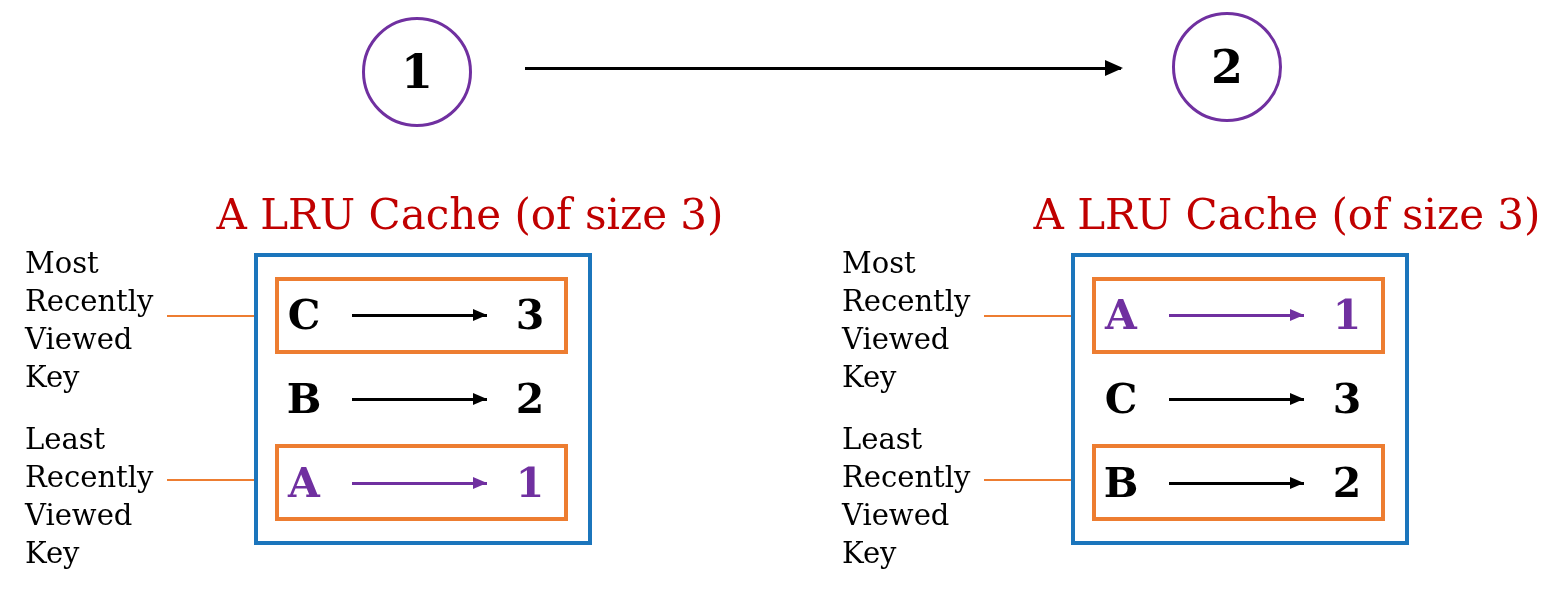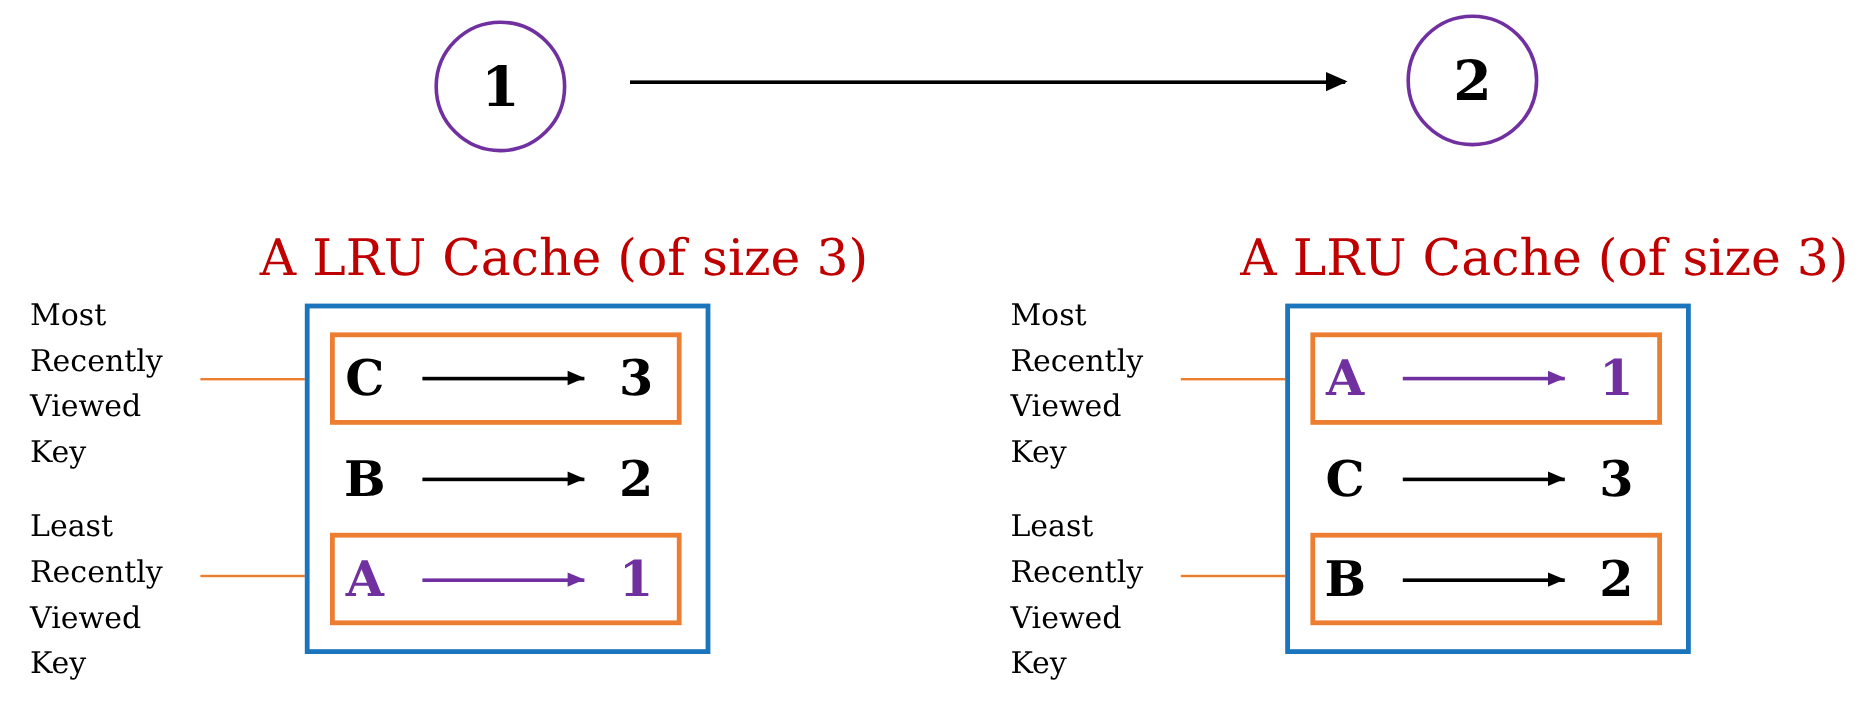--- a/index.html
+++ b/index.html
@@ -59,21 +59,21 @@
   .rval{left:509px;}
   .marrow{position:absolute;left:352px;top:-1px;width:135px;height:2.5px;background:currentColor;}
   .marrow::after{
     content:"";position:absolute;right:0;top:50%;transform:translateY(-50%);
     border-left:14px solid currentColor;
     border-top:6.5px solid transparent;border-bottom:6.5px solid transparent;
   }
 
   
   .lblock{
-    position:absolute;left:25px;font-size:25px;line-height:38px;
+    position:absolute;left:25px;font-size:29px;line-height:38px;
     color:var(--color-ink);font-weight:normal;
   }
   .lblock div{white-space:nowrap;}
   .connector{
     position:absolute;left:167px;width:108px;height:2px;
     background:var(--color-orange);
   }
 </style>
 </head>
 <body>

